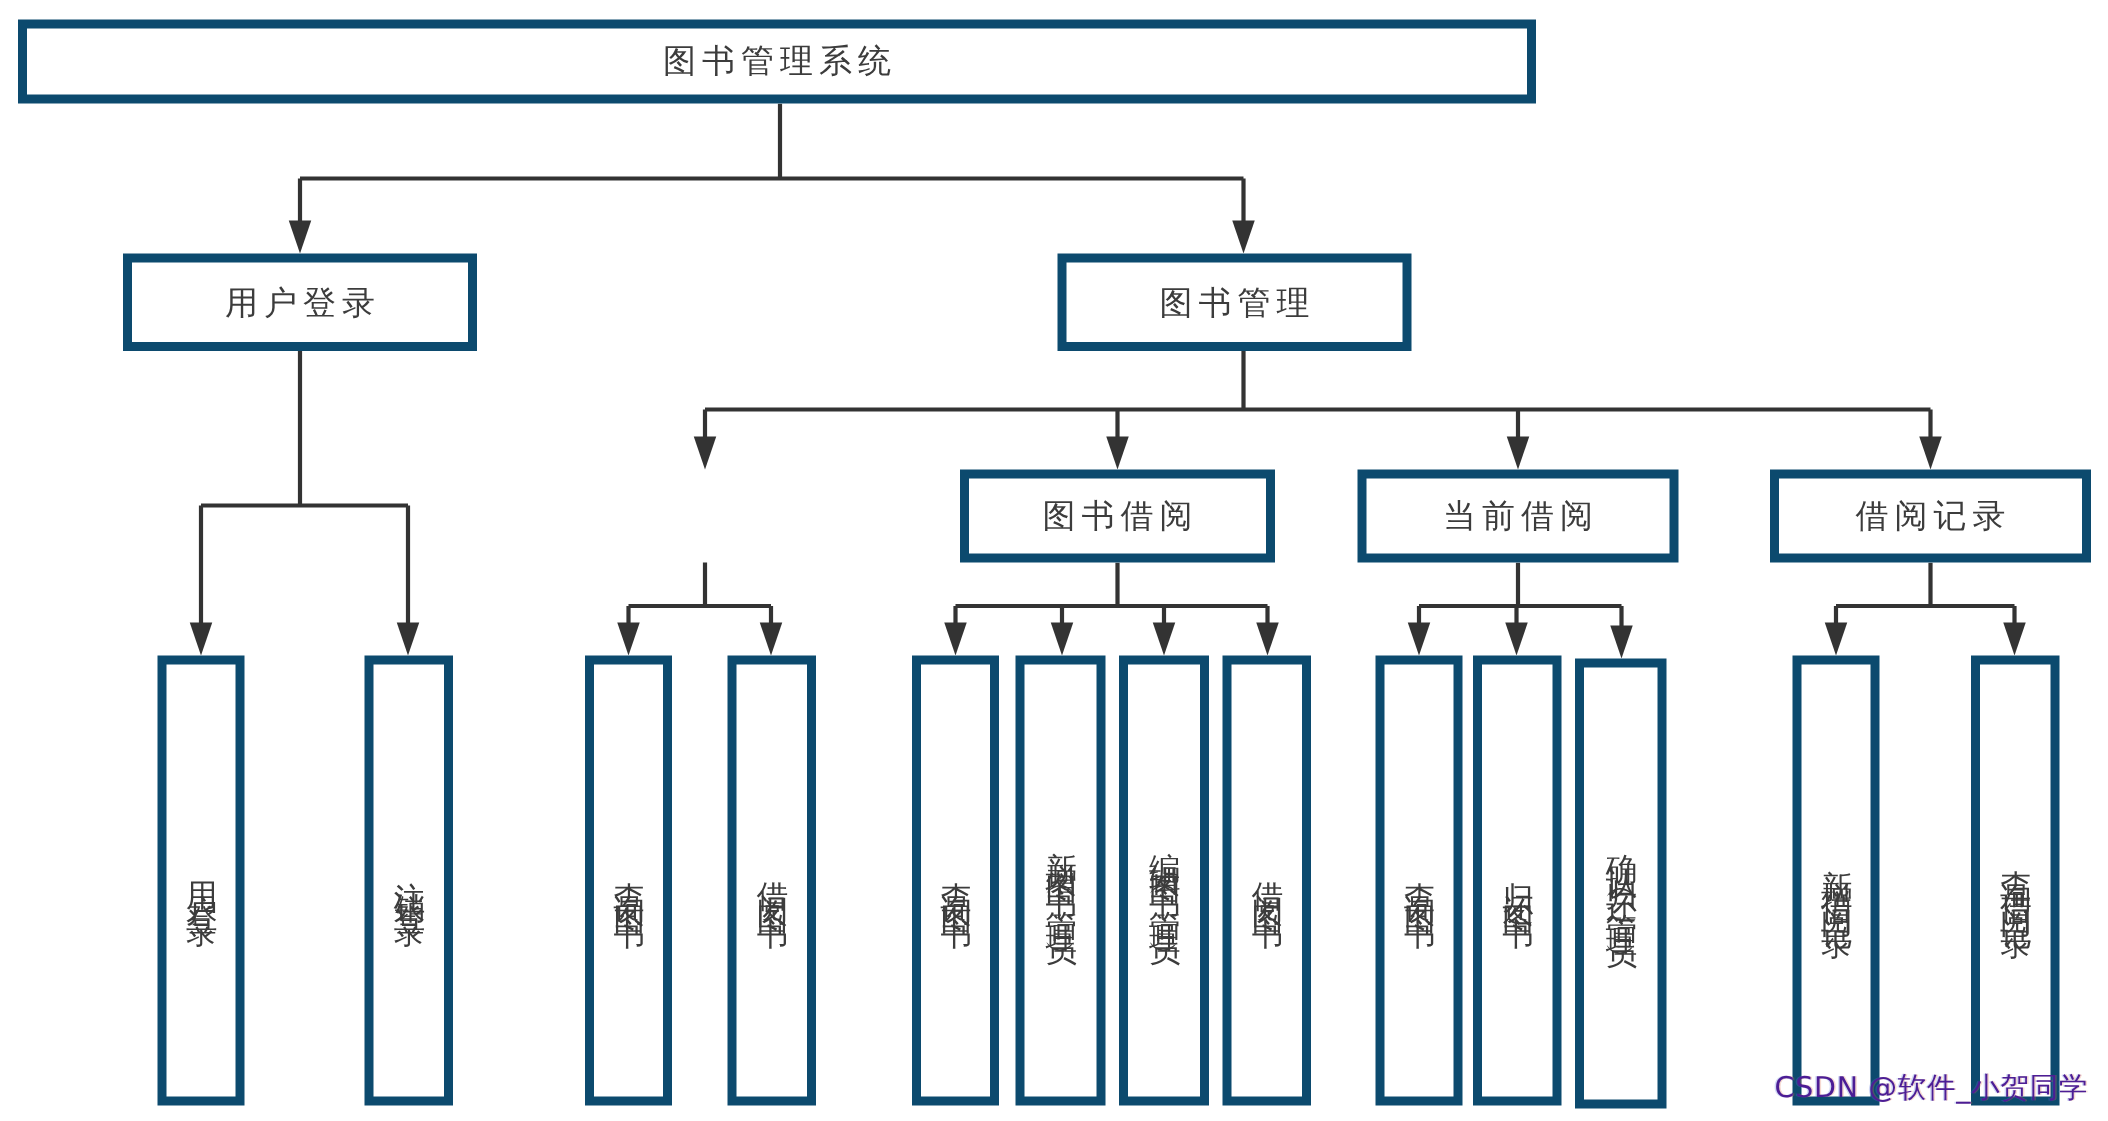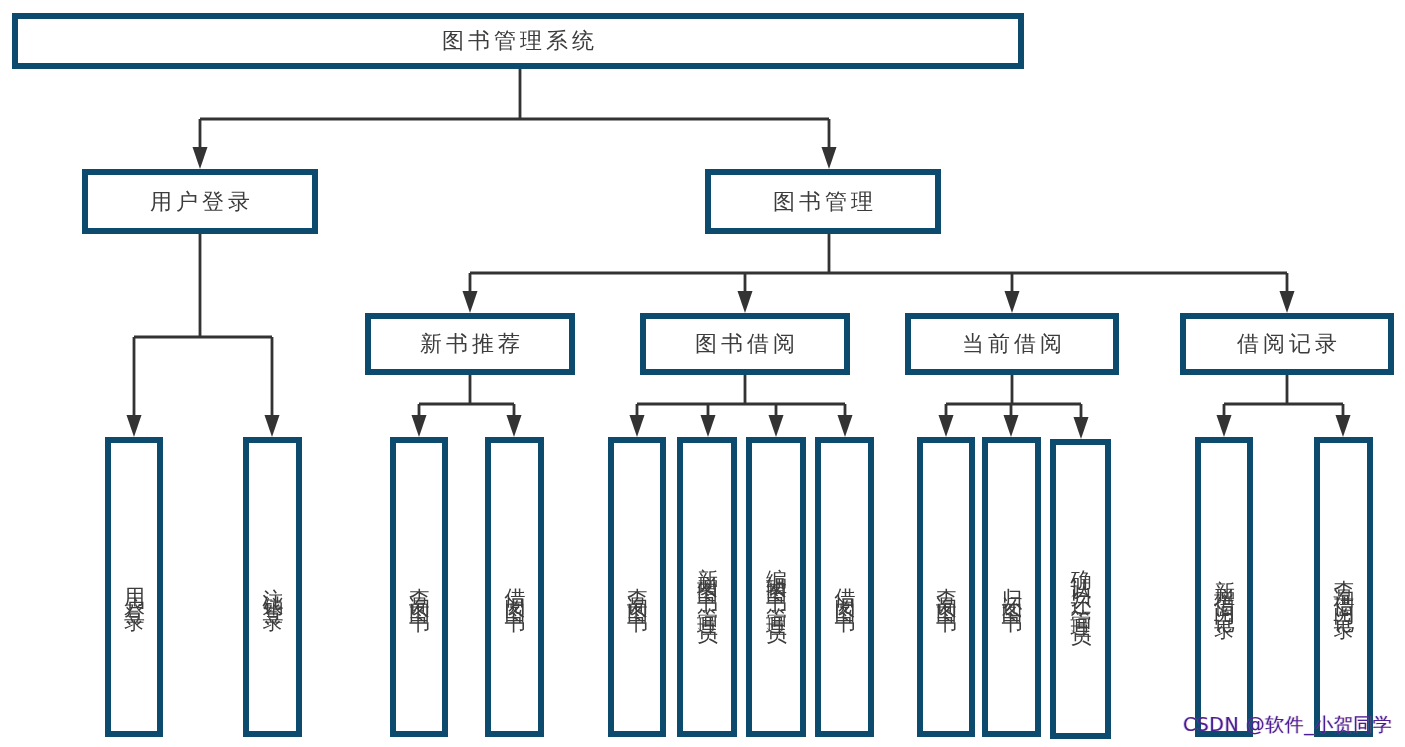--- a/index.html
+++ b/index.html
@@ -60,23 +60,20 @@
     <span class="lbl">图书管理系统</span>
   </div>
 
   <div class="node hbox" style="left:82px;top:169px;width:236px;height:65px;">
     <span class="lbl">用户登录</span>
   </div>
   <div class="node hbox" style="left:705px;top:169px;width:236px;height:65px;">
     <span class="lbl">图书管理</span>
   </div>
 
-  <div class="node hbox" style="left:365px;top:313px;width:210px;height:62px;">
-    <span class="lbl">新书推荐</span>
-  </div>
   <div class="node hbox" style="left:640px;top:313px;width:210px;height:62px;">
     <span class="lbl">图书借阅</span>
   </div>
   <div class="node hbox" style="left:905px;top:313px;width:214px;height:62px;">
     <span class="lbl">当前借阅</span>
   </div>
   <div class="node hbox" style="left:1180px;top:313px;width:214px;height:62px;">
     <span class="lbl">借阅记录</span>
   </div>
 

